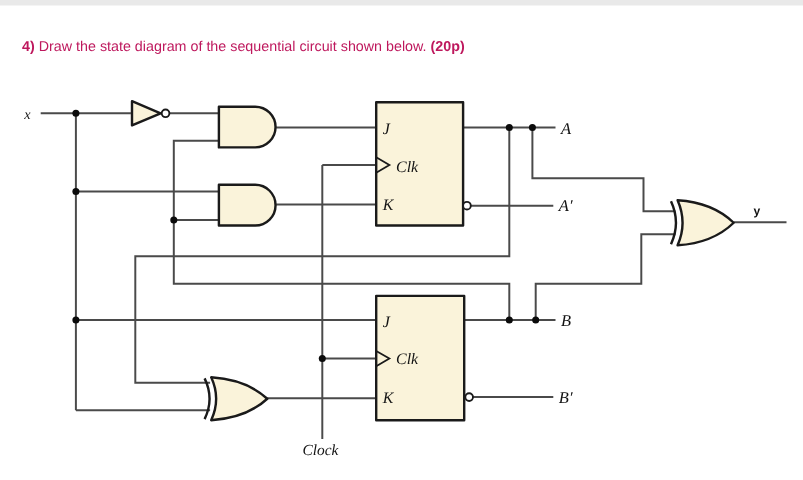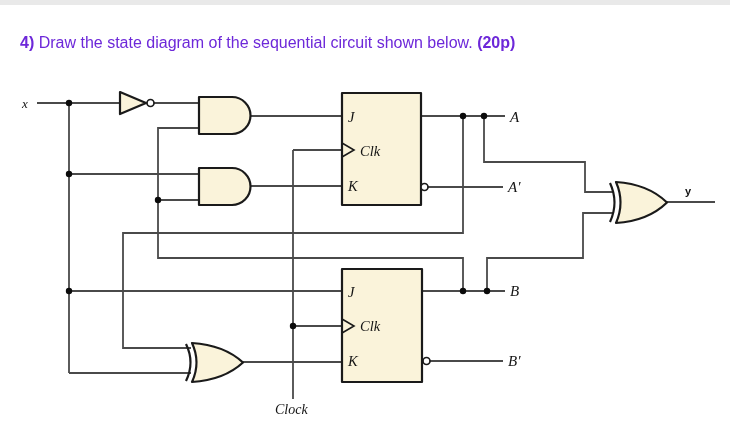--- a/index.html
+++ b/index.html
@@ -1,19 +1,19 @@
 <!DOCTYPE html>
 <html style="--bg: #ffffff; --gate-fill: #faf3da; --gate-stroke: #1a1a1a; --wire: #4a4a4a;"><head>
 <meta charset="utf-8">
 <style>
   html,body{margin:0;padding:0;background:#fff;}
   .page{position:relative;width:730px;height:436px;background:var(--bg,#fff);overflow:hidden;
         font-family:"Liberation Sans",sans-serif;}
   .topbar{position:absolute;top:0;left:0;width:730px;height:5px;background:#e9e9e9;}
-  .title{position:absolute;left:20px;top:34px;font-size:16px;color:#6d28d9;white-space:nowrap;}
+  .title{position:absolute;left:20px;top:34px;font-size:13px;color:#be185d;white-space:nowrap;}
   .title .bold{font-weight:700;}
   svg.circuit{position:absolute;left:0;top:0;}
   .wire{stroke:var(--wire,#4a4a4a);stroke-width:1.8;fill:none;}
   .gate{fill:var(--gate-fill,#faf3da);stroke:var(--gate-stroke,#1a1a1a);stroke-width:2.2;stroke-linejoin:round;}
   .arc{fill:none;stroke:var(--gate-stroke,#1a1a1a);stroke-width:2.2;}
   .wedge{fill:none;stroke:var(--gate-stroke,#1a1a1a);stroke-width:1.6;}
   .dot{fill:#0b0b0b;stroke:none;}
   .bubble{fill:#ffffff;stroke:var(--gate-stroke,#1a1a1a);stroke-width:1.7;}
   .lbl{font-family:"Liberation Serif","DejaVu Serif",serif;font-style:italic;fill:#141414;font-size:15px;}
   .lbl-small{font-size:13px;}

